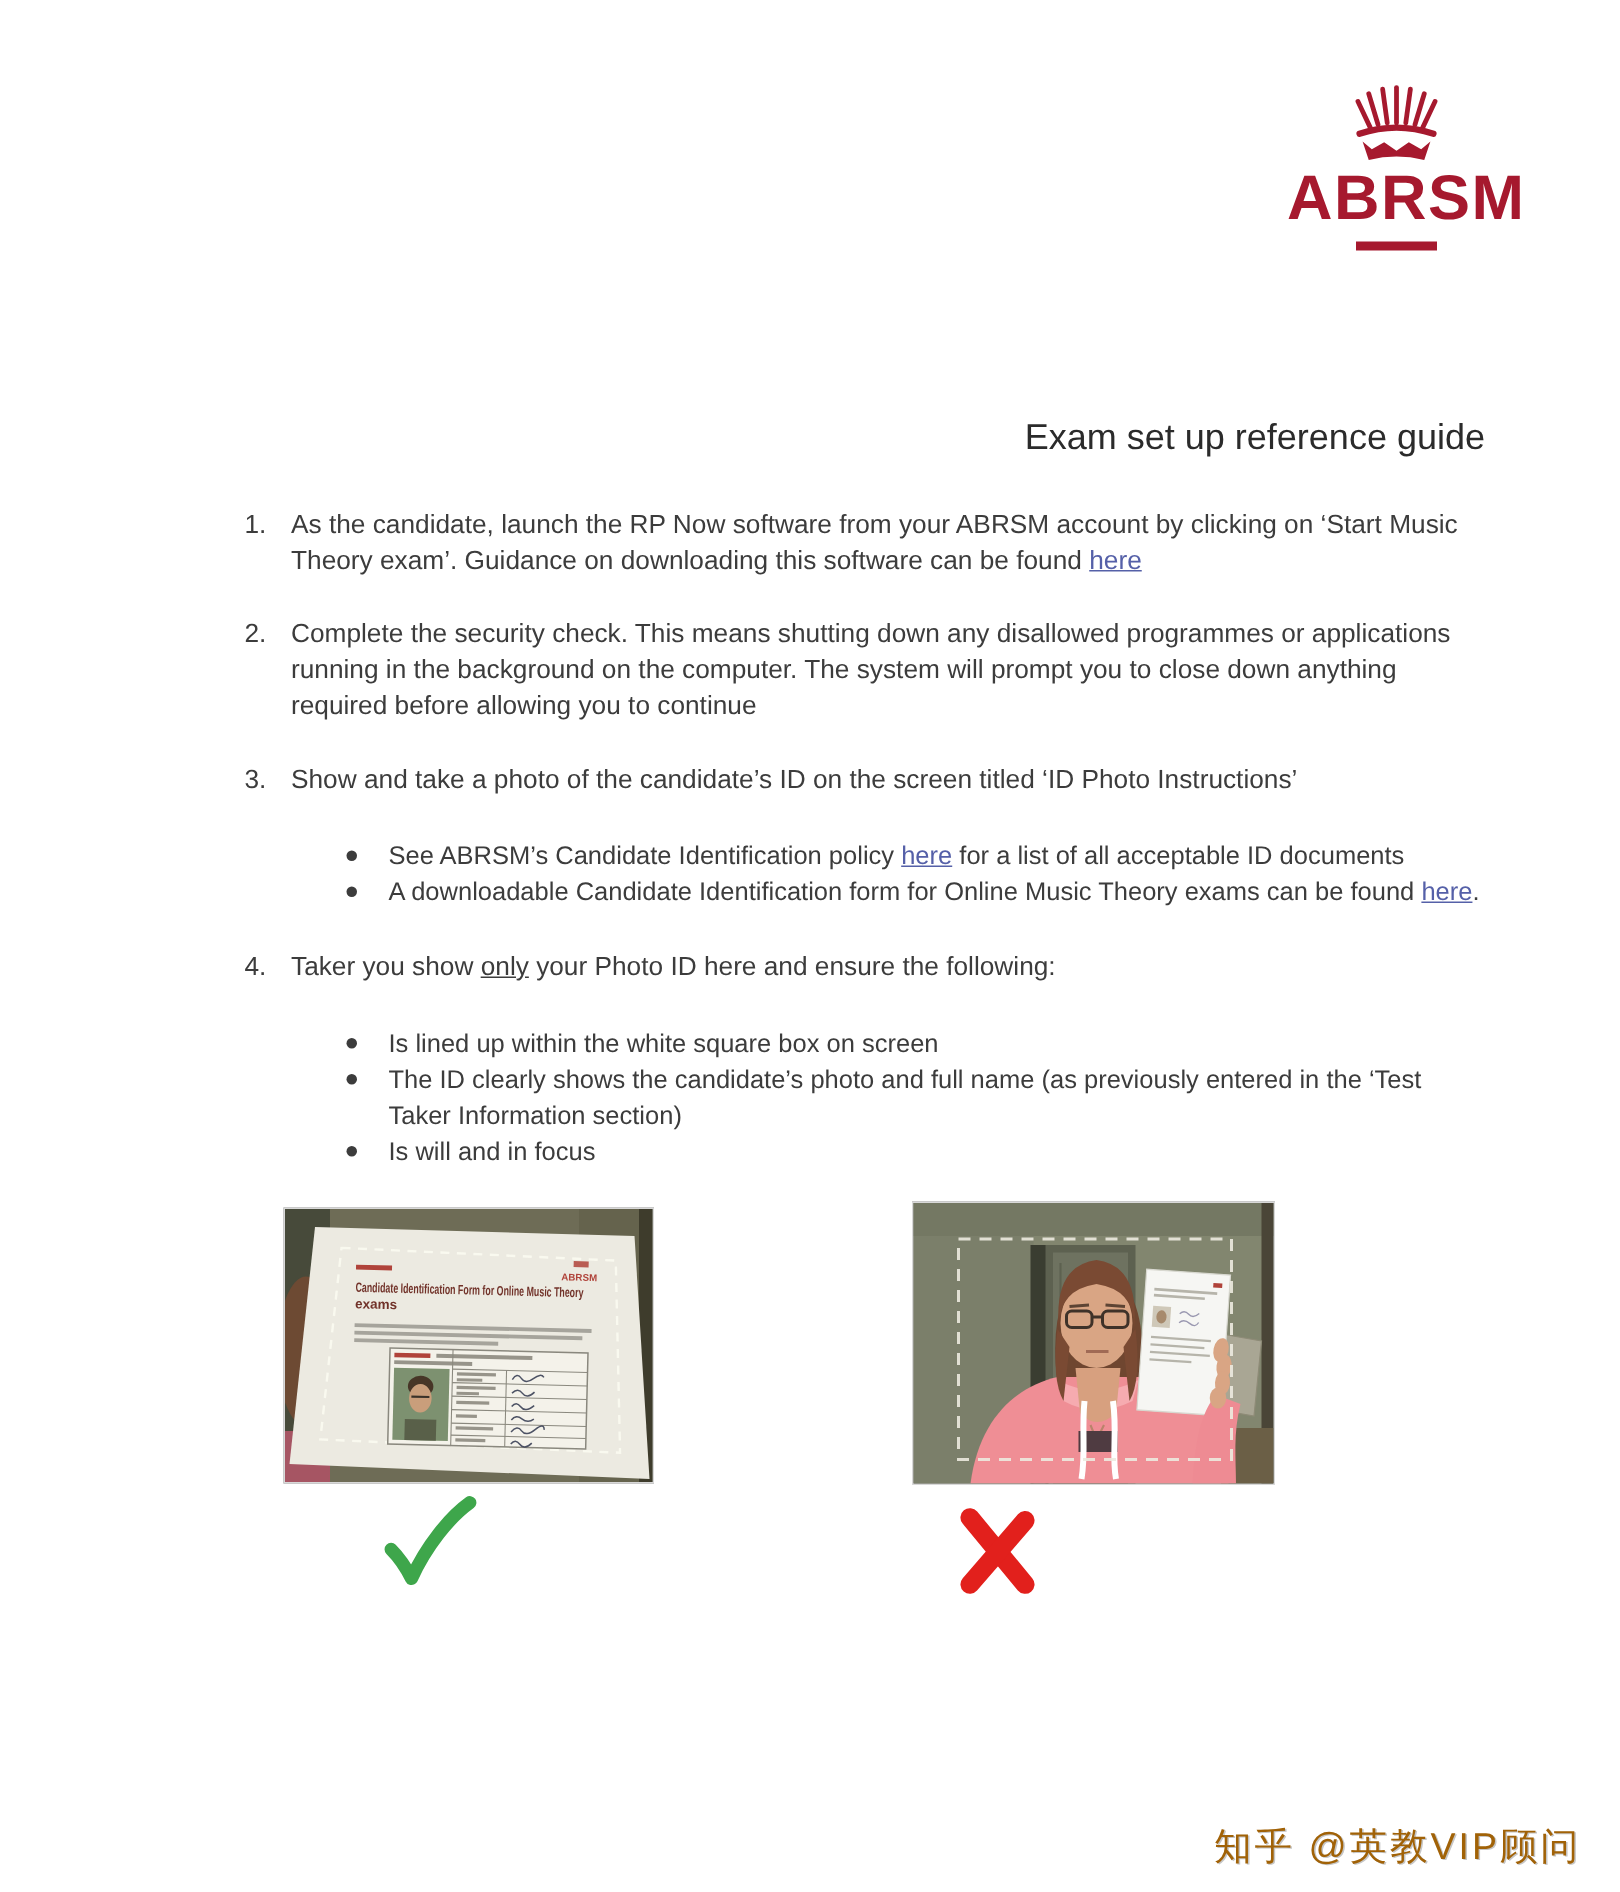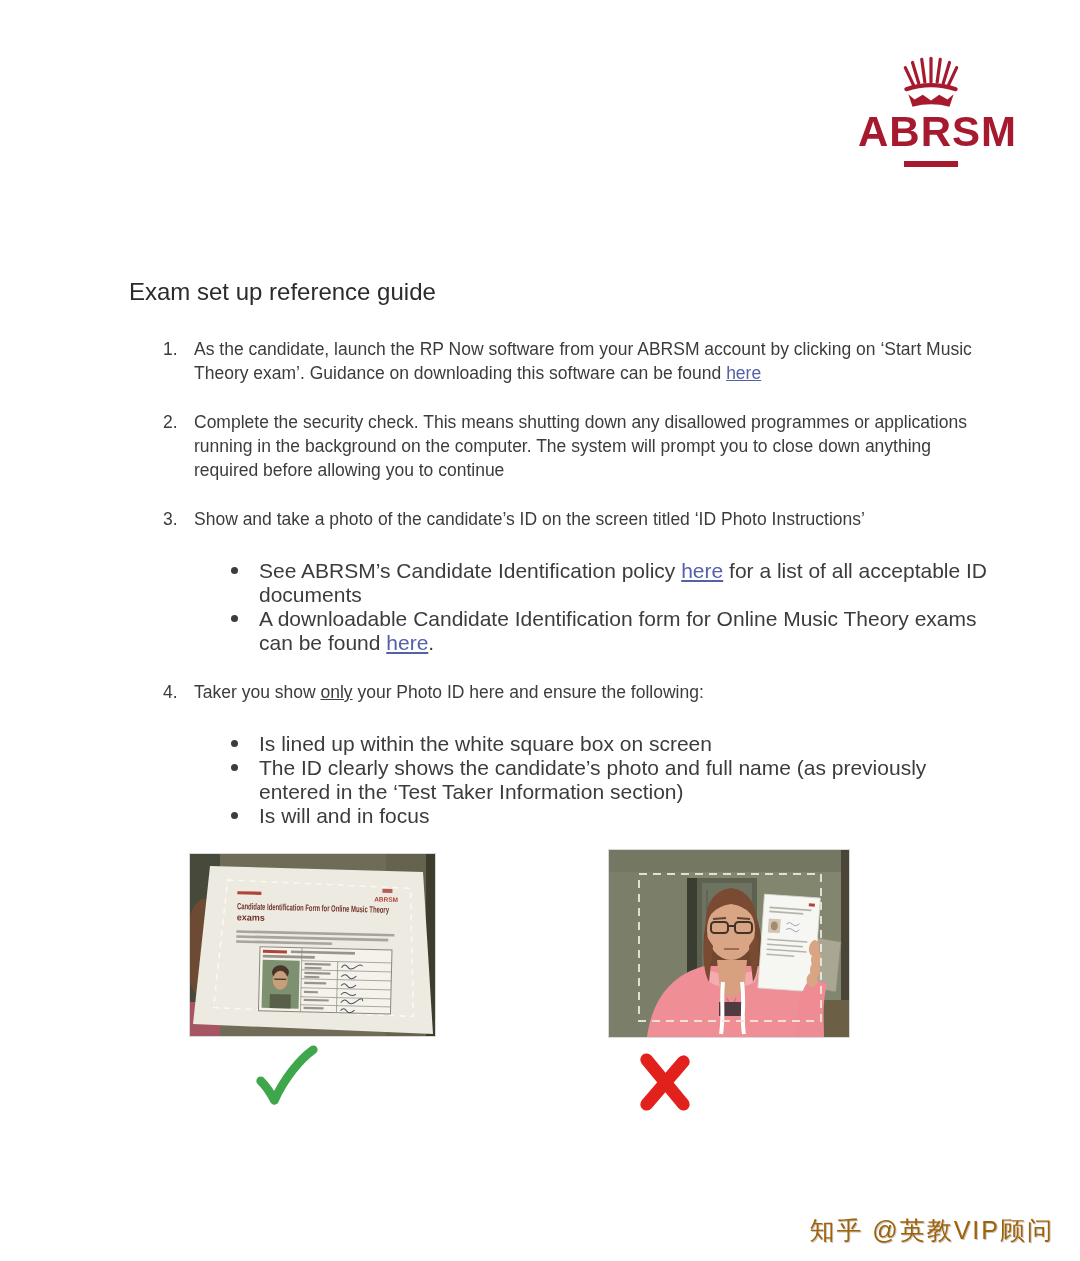--- a/index.html
+++ b/index.html
@@ -8,29 +8,29 @@
     font-family:"Liberation Sans", sans-serif;overflow:hidden;
   }
   
   .logo{position:absolute;top:55px;left:858px;width:146px;text-align:center;}
   .logo .crown{display:block;margin:0 auto;width:74px;height:54px;}
   .logo .brand{font-size:42px;font-weight:bold;color:#A6192E;letter-spacing:1px;line-height:1;margin-top:2px;}
   .logo .bar{width:54px;height:6px;background:#A6192E;margin:8px auto 0;}
   
   .content{position:absolute;left:129px;top:250px;width:861px;color:#3c3c3c;}
   h1.title{font-size:32px;color:#151515;margin:0;letter-spacing:-0.3px;}
-  h2.subtitle{font-size:24px;font-weight:400;color:#2b2b2b;margin:28px 0 0;}
+  h2.subtitle{font-size:24px;font-weight:400;color:#2b2b2b;margin:28px 0 0;text-align:right;}
   .intro{font-size:17.5px;line-height:24px;margin-top:30px;}
   a.doc-link{color:#5560a8;text-decoration:underline;cursor:pointer;}
   .steps{margin-top:31px;}
   .step{display:flex;margin-bottom:25px;font-size:17.5px;line-height:24px;}
   .step-num{flex:0 0 31px;margin-left:34px;}
   .step-body{flex:1;max-width:794px;}
   .bullets{margin-top:28px;}
-  .bullet{display:flex;margin-left:37px;font-size:21px;line-height:24px;}
+  .bullet{display:flex;margin-left:37px;font-size:17px;line-height:24px;}
   .bullet .dot-col{flex:0 0 28px;padding-top:8px;}
   .dot{width:7px;height:7px;border-radius:50%;background:#3c3c3c;display:block;}
   .bullet-text{flex:1;max-width:740px;}
   u{text-decoration:underline;}
   
   .photos{display:flex;margin-top:20px;}
   .photo{border:1px solid #d8d8d8;background:#777;}
   .photo-good{margin-left:60px;width:245px;height:182px;}
   .photo-bad{margin-left:172px;width:240px;height:187px;margin-top:-4px;}
   .photo svg{display:block;}

